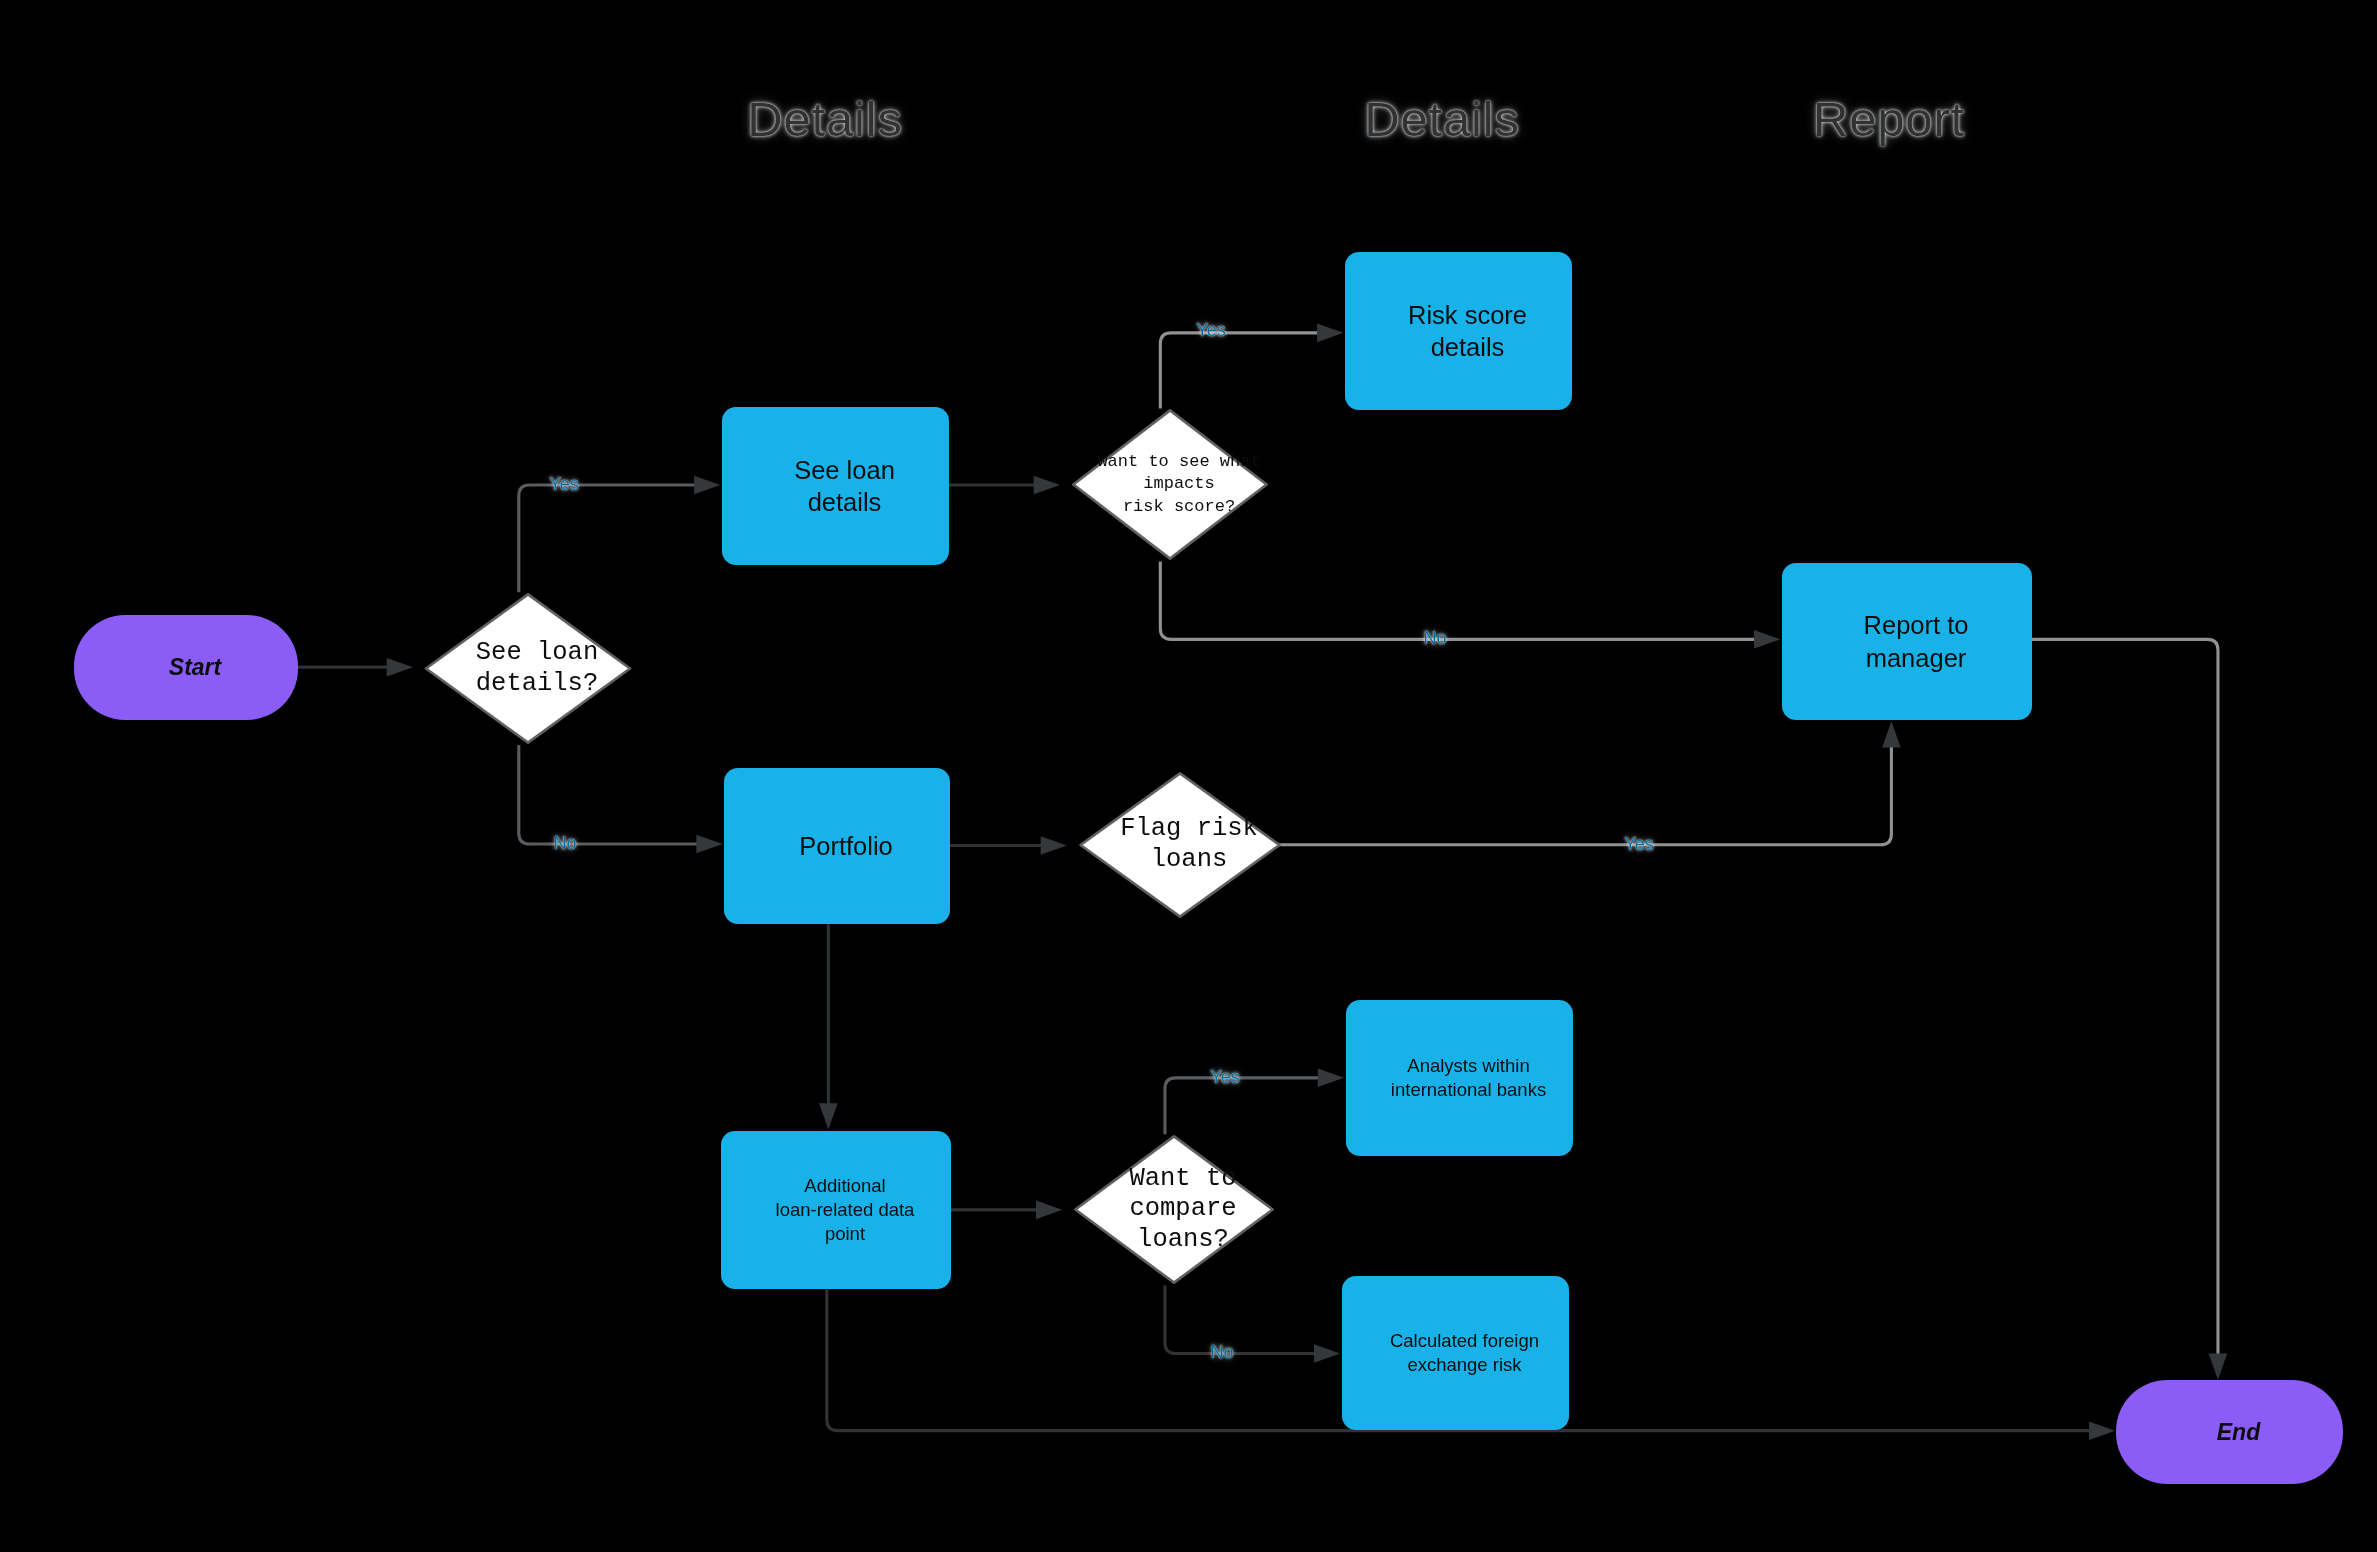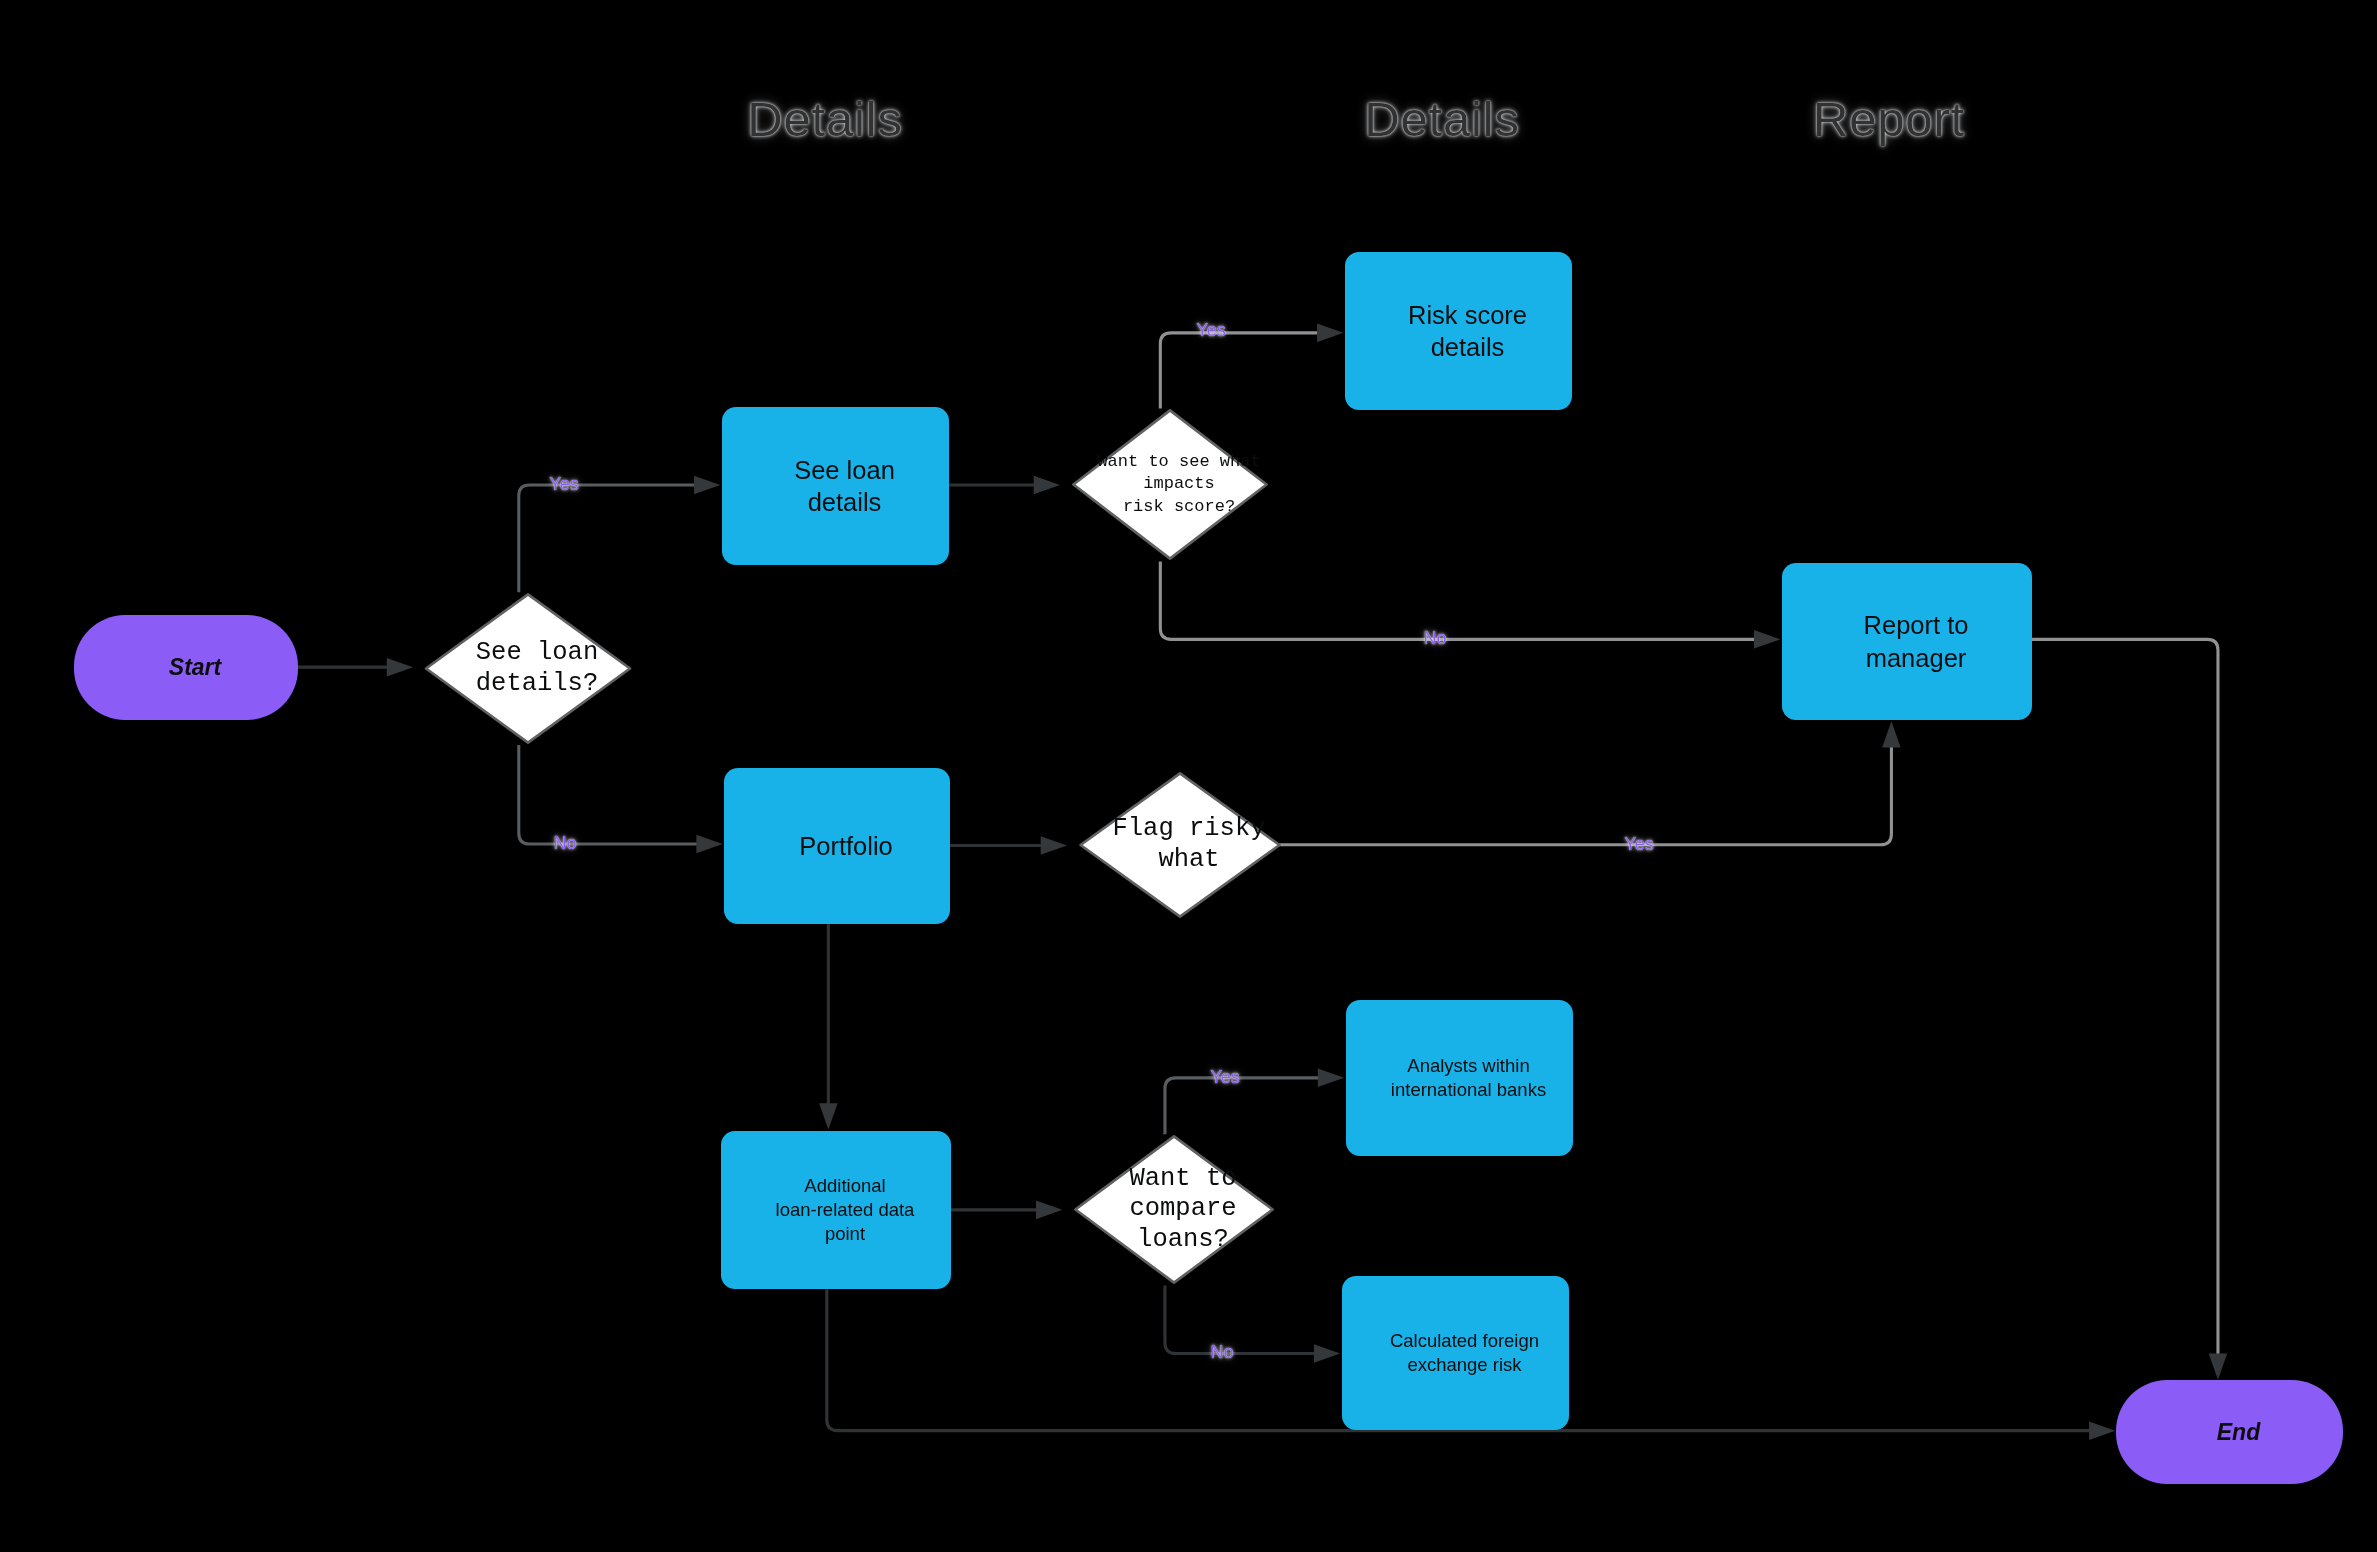--- a/index.html
+++ b/index.html
@@ -22,21 +22,21 @@
   .process.small{font-size:18.5px;line-height:1.3;}
   .terminator{background:#8b5cf6;border-radius:51px;font-weight:bold;font-style:italic;font-size:23px;}
 
   .decision{background:transparent;font-family:Liberation Mono, monospace;}
   .decision svg.dshape{position:absolute;left:0;top:0;width:100%;height:100%;}
   .decision .dlabel{position:relative;z-index:1;font-size:25.5px;line-height:1.2;white-space:pre-line;}
   .decision.small .dlabel{font-size:17px;line-height:1.32;}
 
   .edge-label{
     position:absolute;z-index:3;transform:translate(-50%,-50%);
-    font-size:18px;color:#8b5cf6;white-space:nowrap;
+    font-size:18px;color:#0369a1;white-space:nowrap;
     text-shadow:0 0 3.1px rgba(255,255,255,.95),0 0 0.8px rgba(255,255,255,.95),0 0 7px rgba(255,255,255,.5);
   }
 </style>
 </head>
 <body>
 
 <div class="canvas">
 
   <svg class="edges" width="2377" height="1552" viewBox="0 0 3079 2010">
     <g fill="none" stroke-width="4" stroke-linecap="butt" stroke-linejoin="round">
@@ -107,21 +107,21 @@
 
   <div class="node process" style="left:1782px;top:563px;width:232px;height:157px">Report to
 manager</div>
 
   <div class="node process" style="left:724px;top:768px;width:208px;height:156px">Portfolio</div>
 
   <div class="node decision" style="left:1069px;top:771px;width:204px;height:148px">
     <svg class="dshape" viewBox="0 0 264 192">
       <path d="M132 3 L261 96 L132 189 L3 96 Z" fill="#ffffff" stroke="#5f6163" stroke-width="3.5" stroke-linejoin="round"></path>
     </svg>
-    <div class="dlabel">Flag risky what</div>
+    <div class="dlabel">Flag risk loans</div>
   </div>
 
   <div class="node process small" style="left:721px;top:1131px;width:212px;height:158px">Additional
 loan-related data
 point</div>
 
   <div class="node decision" style="left:1064px;top:1134px;width:202px;height:151px">
     <svg class="dshape" viewBox="0 0 262 196">
       <path d="M131 3 L259 98 L131 193 L3 98 Z" fill="#ffffff" stroke="#5f6163" stroke-width="3.5" stroke-linejoin="round"></path>
     </svg>

